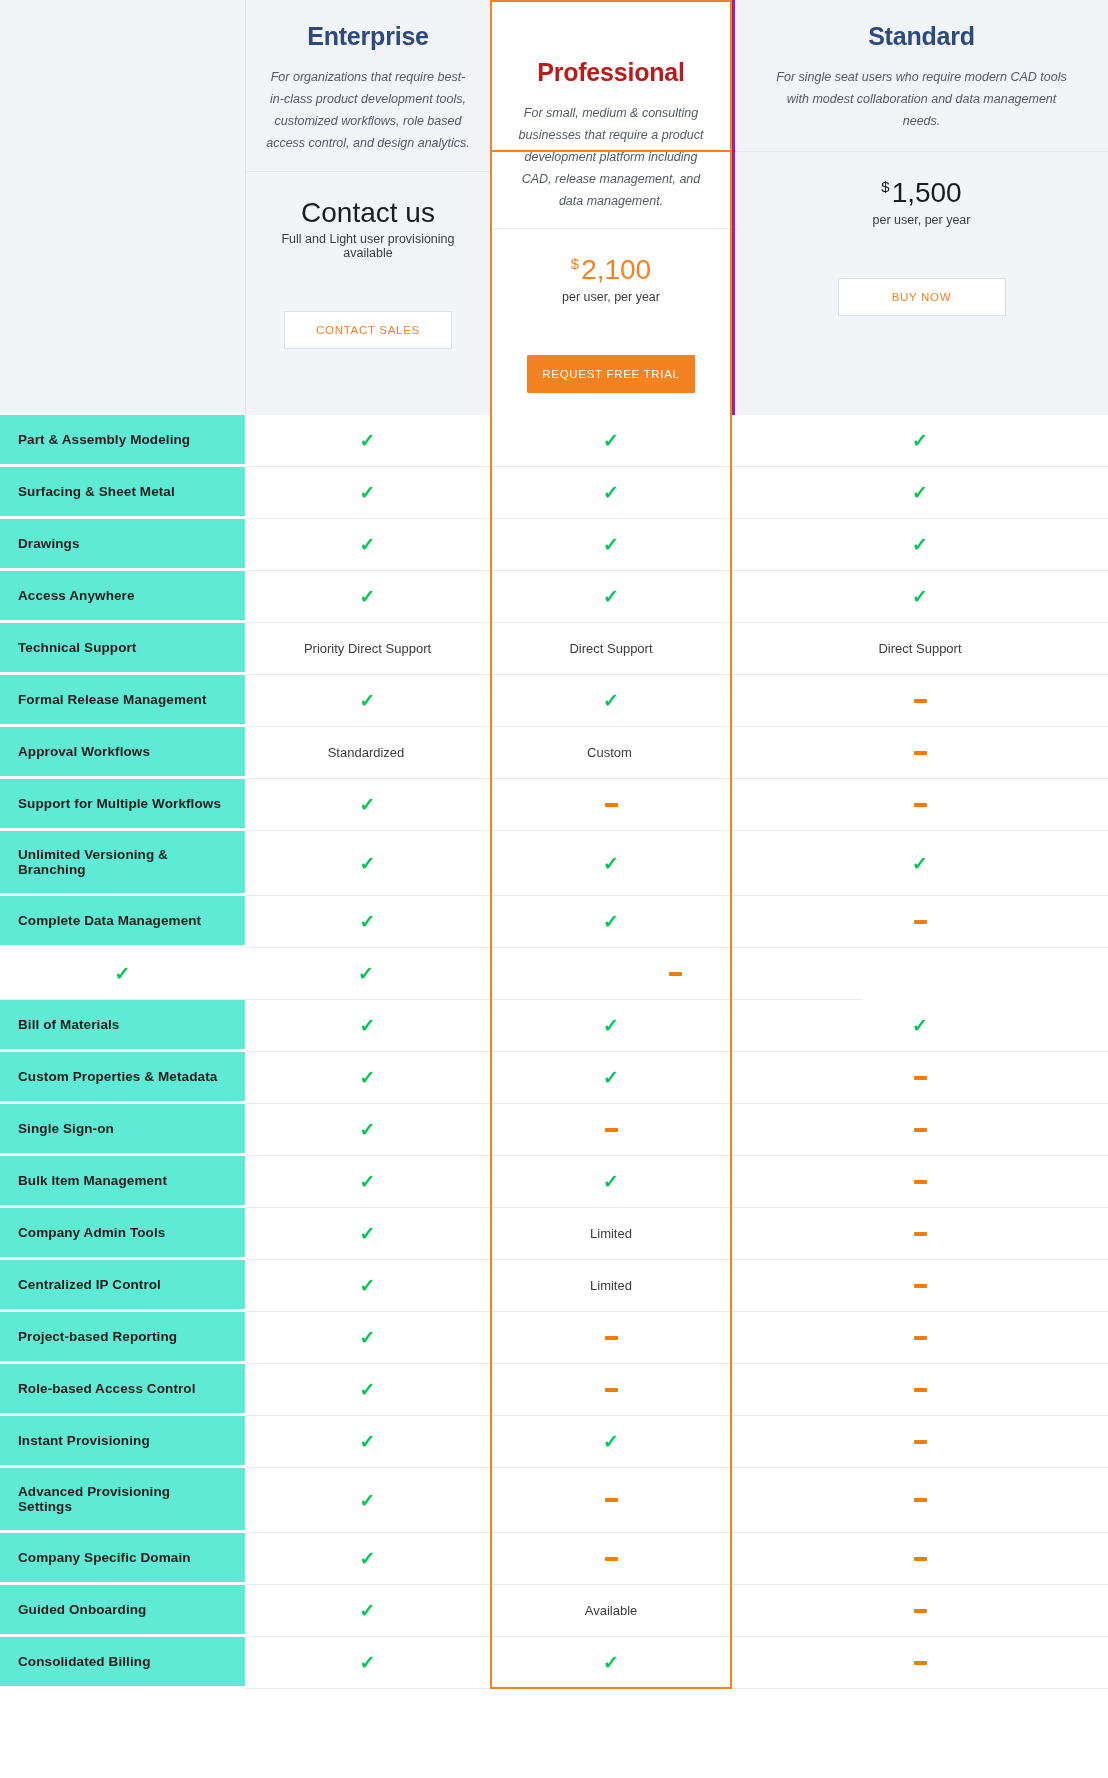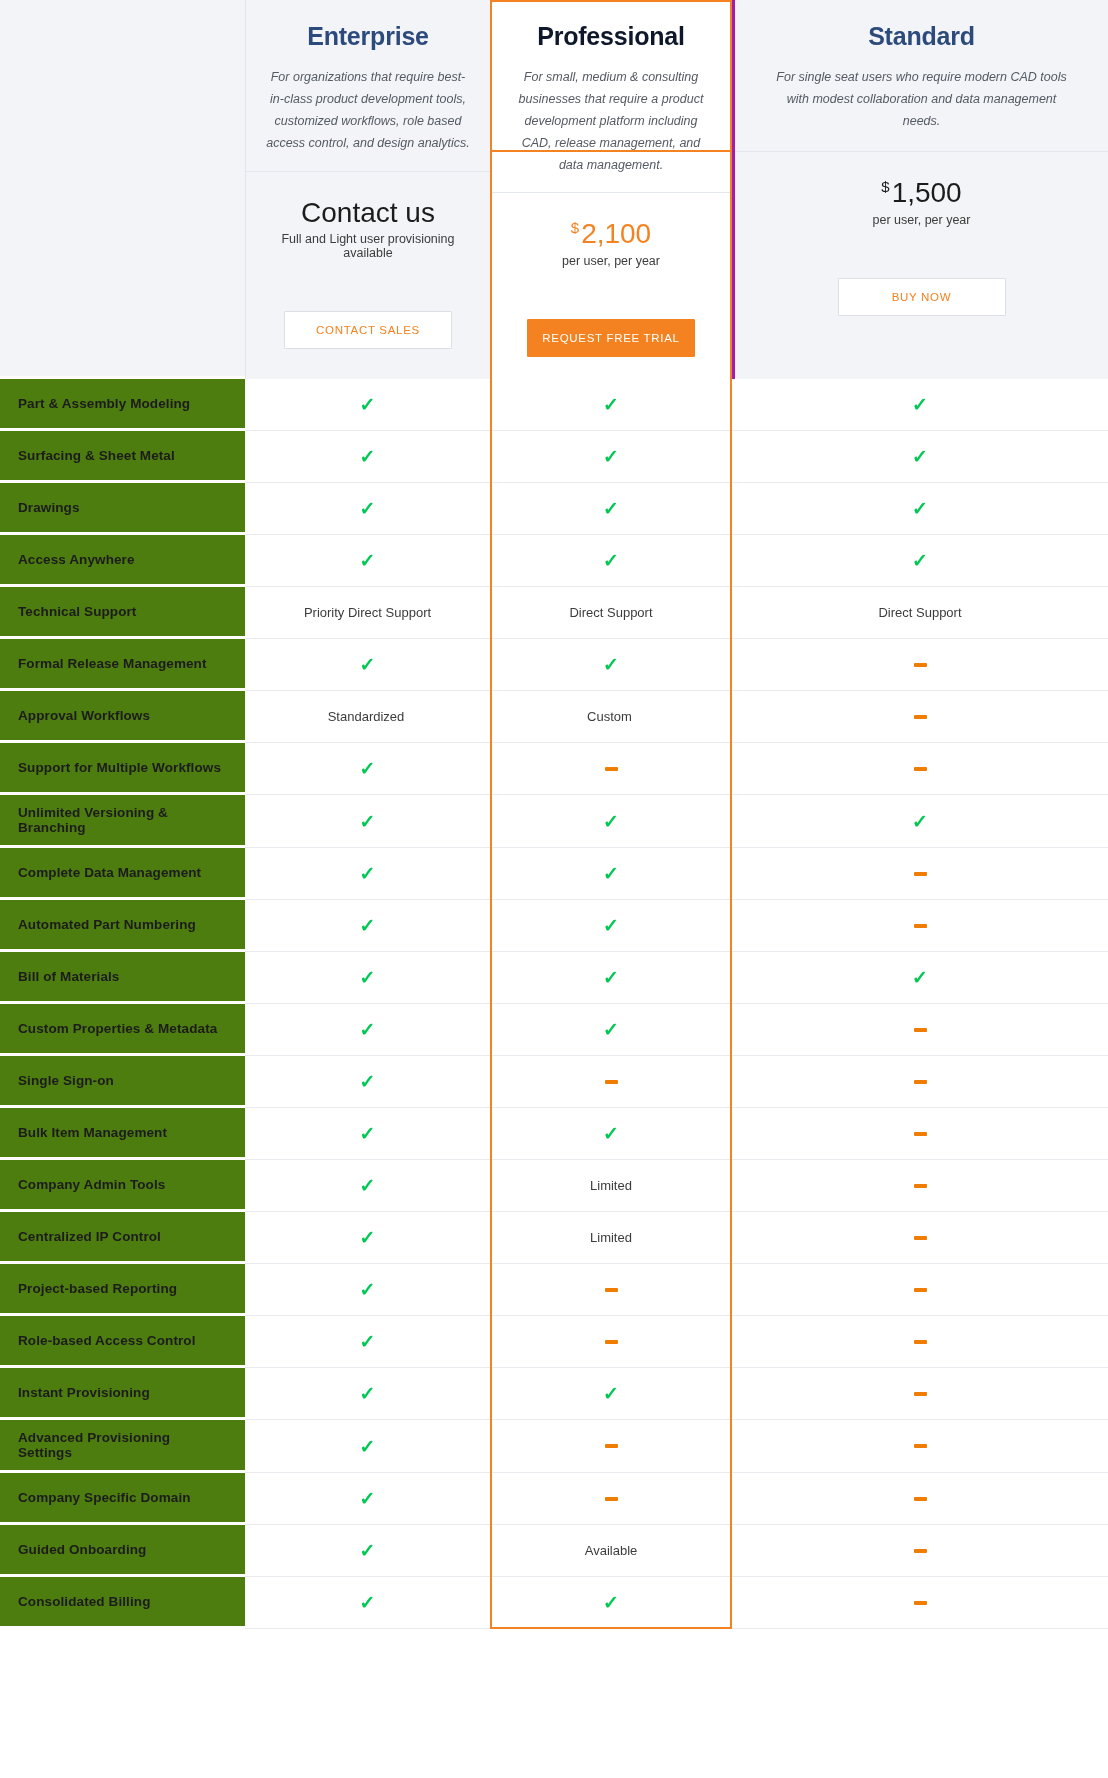--- a/index.html
+++ b/index.html
@@ -16,25 +16,25 @@
   }
 
   
   .row {
     display: flex;
     width: 100%;
   }
   .cell-label {
     width: 245px;
     flex: 0 0 245px;
-    background: #4d7c0f;
+    background: #5eead4;
     border-bottom: 3px solid #ffffff;
     display: flex;
     align-items: center;
-    padding: 10px 18px;
+    padding: 16px 18px;
     font-size: 13.5px;
     font-weight: bold;
     color: #1c1c1c;
     letter-spacing: 0.1px;
   }
   .cell-val {
     flex: 1 1 0;
     background: #ffffff;
     border-bottom: 1px solid #e8eaee;
     display: flex;
@@ -88,21 +88,21 @@
   }
   .hdr-col.col-std .hdr-top { padding-left: 40px; padding-right: 40px; }
 
   .tier-name {
     font-size: 25px;
     font-weight: bold;
     color: #2d4a7c;
     margin-bottom: 16px;
     letter-spacing: -0.2px;
   }
-  .tier-name.accent { color: #0f172a; }
+  .tier-name.accent { color: #b91c1c; margin-top: 36px; }
 
   .tier-desc {
     font-size: 12.5px;
     font-style: italic;
     color: #555a63;
     line-height: 1.75;
   }
 
   .hdr-price {
     padding: 26px 20px 22px 20px;
@@ -343,21 +343,20 @@
           <span class="mark-check">✓</span>
         </div>
         <div class="cell-val col-pro">
           <span class="mark-check">✓</span>
         </div>
         <div class="cell-val col-std">
           <span class="mark-dash"></span>
         </div>
       </div>
       <div class="row">
-        <div class="cell-label">Automated Part Numbering</div>
         <div class="cell-val col-ent">
           <span class="mark-check">✓</span>
         </div>
         <div class="cell-val col-pro">
           <span class="mark-check">✓</span>
         </div>
         <div class="cell-val col-std">
           <span class="mark-dash"></span>
         </div>
       </div>

